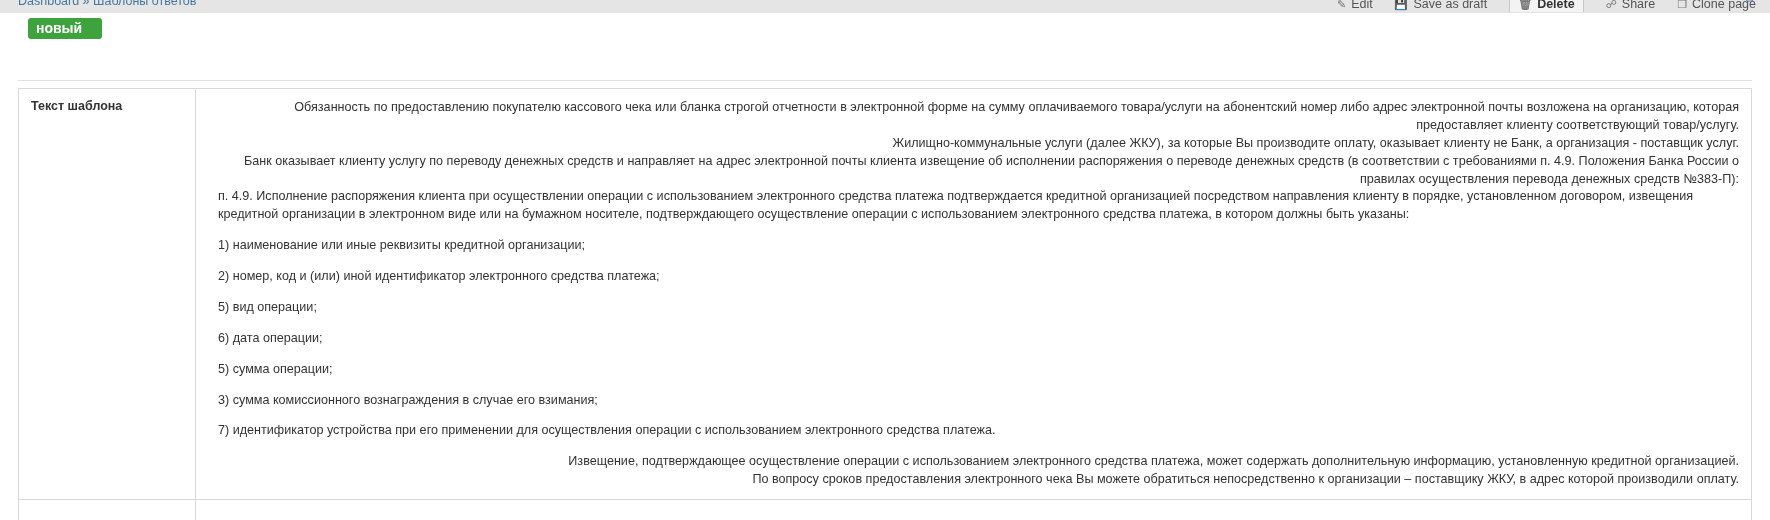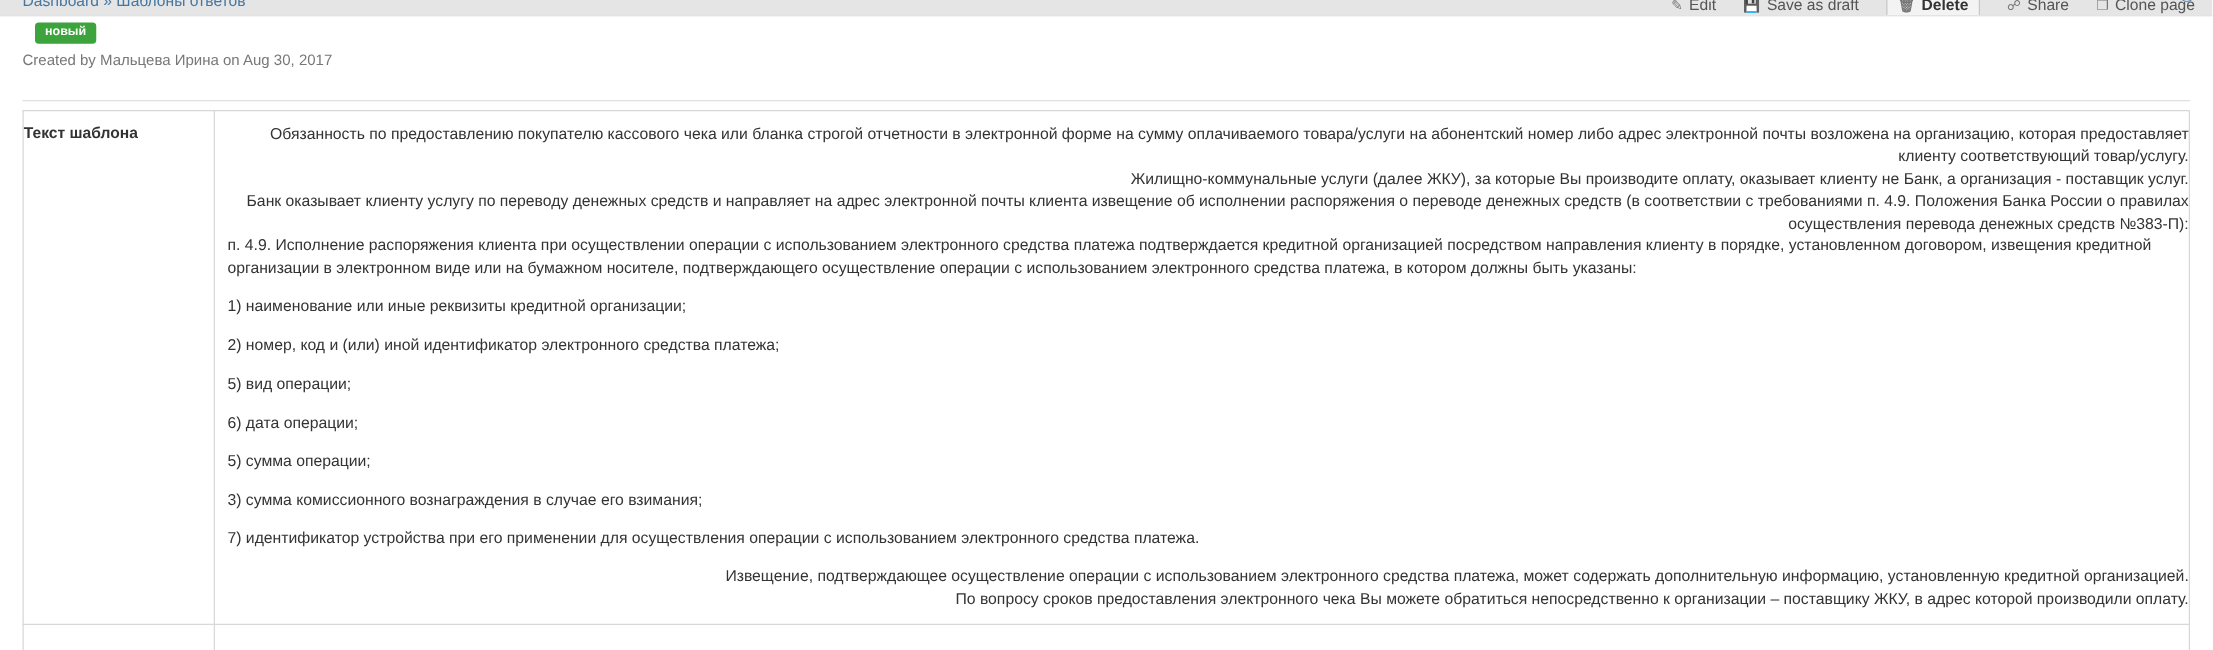--- a/index.html
+++ b/index.html
@@ -83,24 +83,24 @@
     display: flex;
     align-items: center;
     flex-wrap: nowrap;
   }
   .title-text { white-space: nowrap; }
   .badge-new {
     display: inline-block;
     margin-left: 10px;
     background: #3da33d;
     color: #ffffff;
-    font-size: 10px;
+    font-size: 14px;
     font-weight: bold;
     border-radius: 3px;
-    padding: 3px 8px 4px 8px;
+    padding: 3px 20px 4px 8px;
     line-height: 1;
     position: relative;
     top: 2px;
   }
   .page-sub {
     font-size: 12px;
     color: #777777;
     margin-top: 8px;
   }
   .header-rule {
@@ -118,21 +118,21 @@
     top: 88px;
     left: 18px;
     width: 1734px;
     border: 1px solid #d8d8d8;
     border-collapse: collapse;
     background: #ffffff;
   }
   .detail-table td {
     border: 1px solid #d8d8d8;
     vertical-align: top;
-    padding: 10px 0;
+    padding: 10px 12px;
   }
   .label-cell {
     width: 152px;
     font-size: 12.5px;
     font-weight: bold;
     color: #333333;
     background: #ffffff;
   }
   .value-cell {
     font-size: 12.6px;
@@ -170,21 +170,20 @@
       <span>Clone page</span>
     </div>
     <div class="tb-help">ⓘ</div>
   </div>
 </div>
 
 <div class="page-header">
   <h1 class="page-title">
     <span class="badge-new">новый</span>
   </h1>
-  <div class="page-sub">Created by Мальцева Ирина on Aug 30, 2017</div>
   <div class="header-rule"></div>
 </div>
 
 <table class="detail-table">
   <tbody>
       <tr>
     <td class="label-cell">Текст шаблона</td>
     <td class="value-cell">
       <p class="nogap">Обязанность по предоставлению покупателю кассового чека или бланка строгой отчетности в электронной форме на сумму оплачиваемого товара/услуги на абонентский номер либо адрес электронной почты возложена на организацию, которая предоставляет клиенту соответствующий товар/услугу.</p>
       <p class="nogap">Жилищно-коммунальные услуги (далее ЖКУ), за которые Вы производите оплату, оказывает клиенту не Банк, а организация - поставщик услуг.</p>

